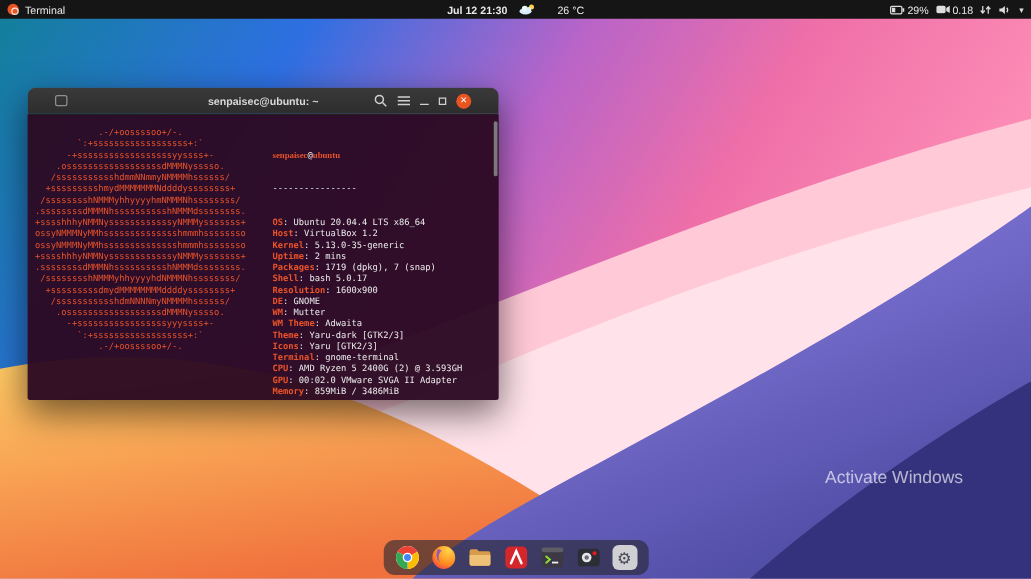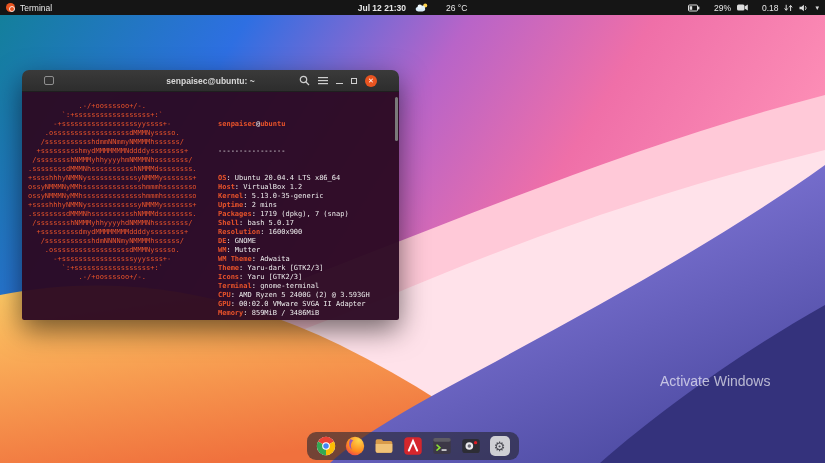--- a/index.html
+++ b/index.html
@@ -13,21 +13,21 @@
   .topbar { position:absolute; top:0; left:0; right:0; height:15px; background:#151515;
             color:#e8e8e8; display:flex; align-items:center; font-size:8.5px; padding:0 6px; z-index:6; }
   .topbar-left { display:flex; align-items:center; gap:5px; }
   .ubuntu-logo { width:9px; height:9px; border-radius:50%; background:#e95420; position:relative; }
   .ubuntu-logo::after { content:""; position:absolute; left:2.5px; top:2.5px; width:4px; height:4px;
                         border-radius:50%; border:1px solid rgba(255,255,255,.85); }
   .topbar-center { position:absolute; left:50%; transform:translateX(-50%);
                    display:flex; align-items:center; gap:9px; font-weight:bold; }
   .weather { display:flex; align-items:center; gap:18px; font-weight:normal; }
   .topbar-right { margin-left:auto; display:flex; align-items:center; gap:6px; }
-  .tb-item { display:flex; align-items:center; gap:14px;text-align:right; }
+  .tb-item { display:flex; align-items:center; gap:2px;text-align:right; }
 
   
   .terminal { position:absolute; left:22px; top:70px; width:377px; height:250px; z-index:4;
               border-radius:7px 7px 2px 2px; box-shadow:0 10px 28px rgba(0,0,0,.55); }
   .titlebar { height:22px; background:linear-gradient(#3a3a3a,#2d2d2d); border-radius:7px 7px 0 0;
               display:flex; align-items:center; padding:0 22px; position:relative;
               border-bottom:1px solid #1f1f1f; }
   .win-title { position:absolute; left:50%; transform:translateX(-50%); color:#d9d9d9;
                font-size:8.5px; font-weight:bold; white-space:nowrap; }
   .tab-icon { width:10px; height:9px; border:1px solid #8f8f8f; border-radius:2px; }
@@ -36,21 +36,21 @@
   .max-box { width:6px; height:6px; border:1.2px solid #cfcfcf; }
   .close-btn { width:12px; height:12px; border-radius:50%; background:#e95420; color:#fff;
                display:flex; align-items:center; justify-content:center; font-size:7px; line-height:1; }
 
   .term-body { height:228px; background:rgba(44,9,34,0.96); border-radius:0 0 2px 2px;
                padding:10px 6px; font-family:"DejaVu Sans Mono", monospace; font-size:7px;
                line-height:9px; color:#f2f2f2; position:relative; overflow:hidden; }
   .term-cols { display:flex; gap:14px; }
   .ascii { color:#e9532a; white-space:pre; flex:0 0 176px; }
   .nf { white-space:pre; }
-  .nf-title-user, .nf-title-host { color:#e9532a; font-weight:bold; }
+  .nf-title-user, .nf-title-host { color:#e9532a; font-weight:bold;font-family:Liberation Serif, serif; }
   .nf-sep { color:#ededed; }
   .nf-label { color:#e9532a; font-weight:bold;text-align:right; }
   .nf-value { color:#ededed; }
 
   .scrollbar { position:absolute; top:3px; bottom:3px; right:1px; width:4px; }
   .scroll-thumb { position:absolute; top:2px; right:0; width:3px; height:44px;
                   background:#7a7a7a; border-radius:2px; }
 
   
   .dock { position:absolute; left:50%; transform:translateX(-50%); bottom:3px; height:28px;

